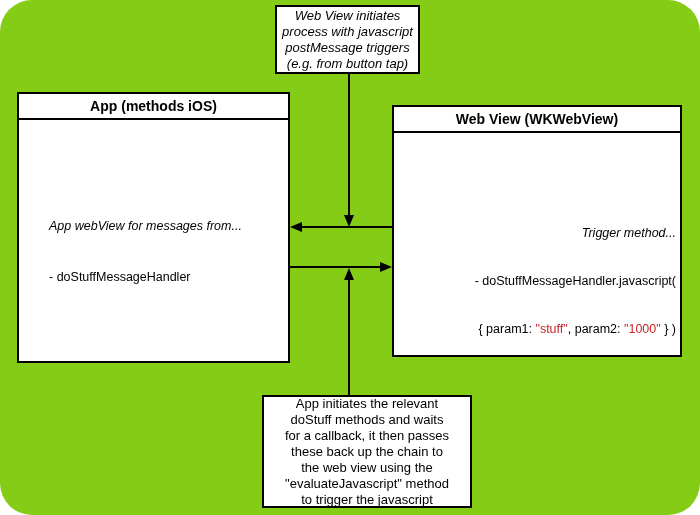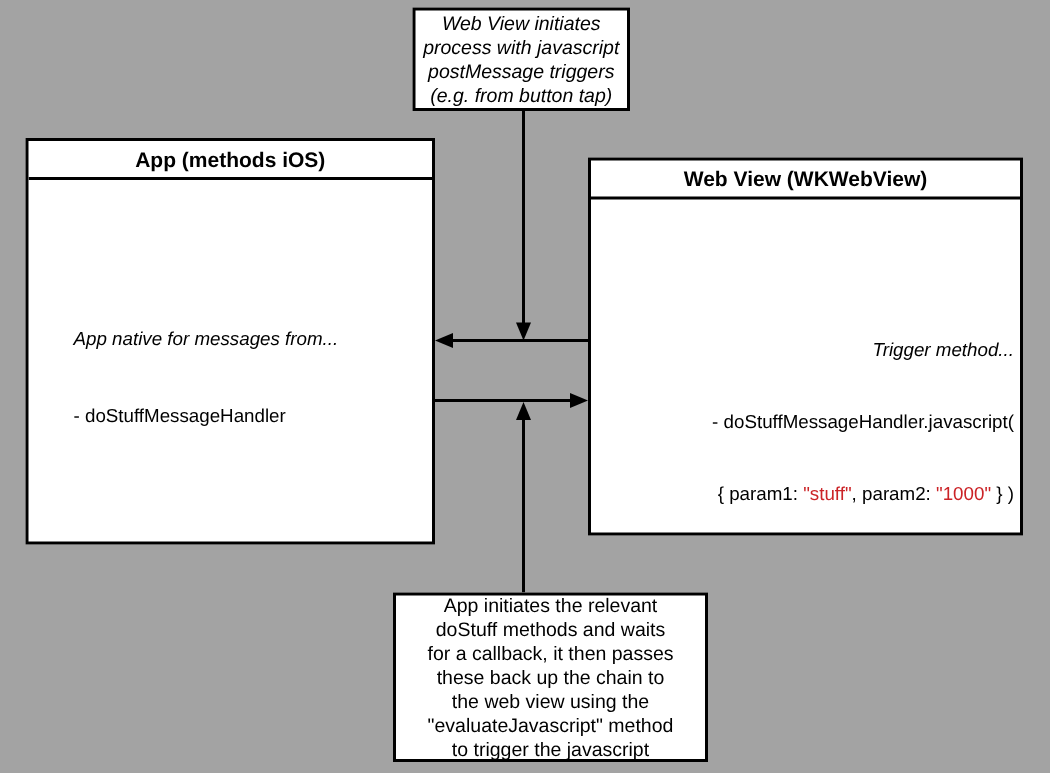--- a/index.html
+++ b/index.html
@@ -1,23 +1,24 @@
 <!DOCTYPE html>
 <html><head>
 <meta charset="utf-8">
 <style>
   html, body { margin: 0; padding: 0; background: #ffffff; }
   .canvas {
     position: relative;
     width: 700px;
     height: 515px;
-    background: #a3a3a3;
+    background: #84cc16;
     font-family: "Liberation Sans", "DejaVu Sans", sans-serif;
     color: #000000;
     overflow: hidden;
+    border-radius: 32px;
   }
   .connectors { position: absolute; left: 0; top: 0; width: 700px; height: 515px; }
 
   .uml-box {
     position: absolute;
     background: #ffffff;
     border: 2px solid #000000;
     box-sizing: border-box;
     overflow: hidden;
   }
@@ -85,21 +86,21 @@
     <div class="note-text">Web View initiates
 process with javascript
 postMessage triggers
 (e.g. from button tap)</div>
   </div>
 
   <div class="uml-box app-box">
     <div class="uml-title">App (methods iOS)</div>
     <div class="uml-body">
       <div class="para">
-        <div class="it">App native for messages from...</div>
+        <div class="it">App webView for messages from...</div>
         <div>- doStuffMessageHandler</div>
       </div>
       
       
     </div>
   </div>
 
   <div class="uml-box webview-box">
     <div class="uml-title">Web View (WKWebView)</div>
     <div class="uml-body">

